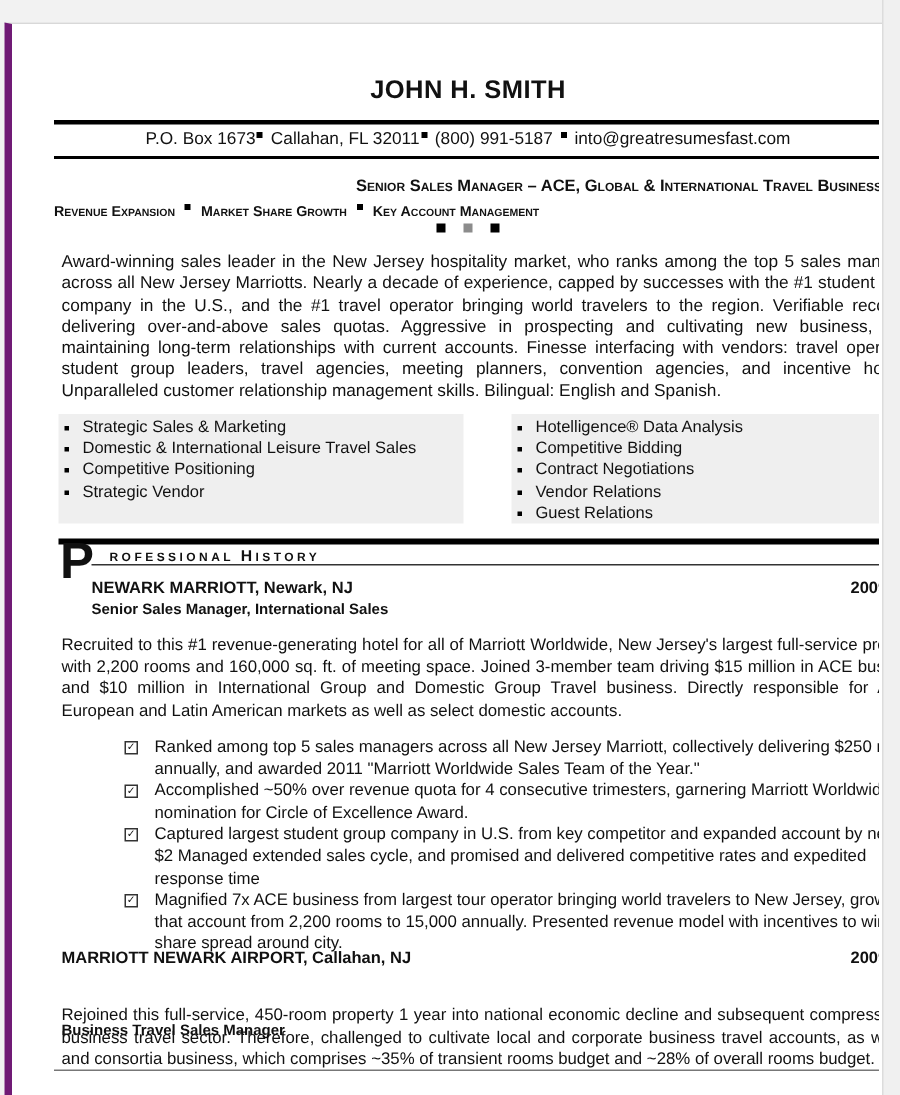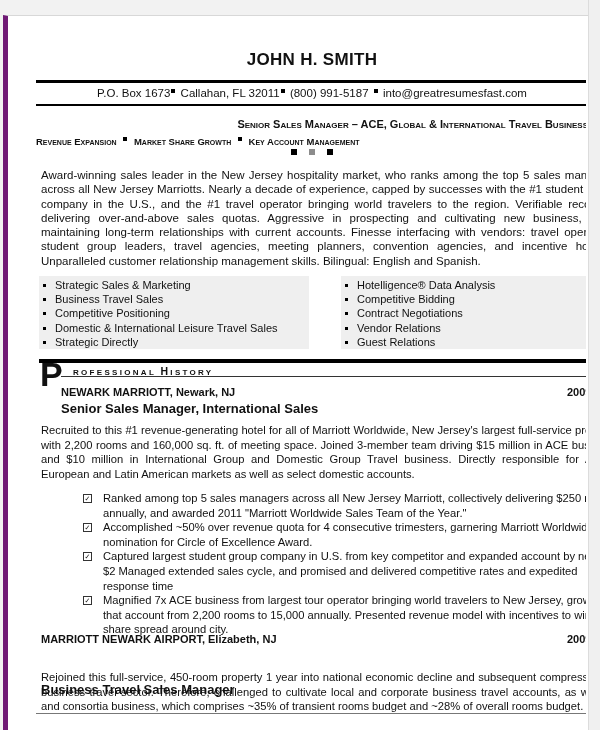--- a/index.html
+++ b/index.html
@@ -72,21 +72,21 @@
     }
     .ph-title {
       position: absolute; left: 25px; top: 349px;
       font-size: 8px; letter-spacing: 2.3px; font-weight: bold; margin-left: 12px;
     }
     .ph-title b { font-size: 10.5px; }
     .ph-underline { position: absolute; left: 25px; top: 360px; width: 560px; height: 1px; background: #333; }
 
     .job-head { position: absolute; left: 25px; width: 560px; font-weight: bold; font-size: 11px; }
     .job-head .date { position: absolute; left: 506px; top: 0; white-space: nowrap; }
-    .job-title { position: absolute; left: 25px; font-weight: bold; font-size: 13px; }
+    .job-title { position: absolute; left: 25px; font-weight: bold; font-size: 10px; }
 
     .para {
       position: absolute; left: 5px; width: 575px;
       font-size: 11.2px; line-height: 14.6px; text-align: justify;
     }
     .bullets { position: absolute; left: 45px; width: 540px; margin: 0; padding: 0; list-style: none; }
     .bullets li { position: relative; padding-left: 22px; font-size: 11.2px; line-height: 14.6px; }
     .bullets .chk {
       position: absolute; left: 2px; top: 3px; width: 7px; height: 7px;
       border: 1px solid #333; font-size: 7px; line-height: 7px; text-align: center;
@@ -123,24 +123,23 @@
       <div class="divider-squares">
         <span style="background:#000;"></span><span style="background:#8c8c8c;"></span><span style="background:#000;"></span>
       </div>
 
       <div class="summary" style="left:5px;">Award-winning sales leader in the New Jersey hospitality market, who ranks among the top 5 sales managers across all New Jersey Marriotts. Nearly a decade of experience, capped by successes with the #1 student group company in the U.S., and the #1 travel operator bringing world travelers to the region. Verifiable record of delivering over-and-above sales quotas. Aggressive in prospecting and cultivating new business, while maintaining long-term relationships with current accounts. Finesse interfacing with vendors: travel operators, student group leaders, travel agencies, meeting planners, convention agencies, and incentive houses. Unparalleled customer relationship management skills. Bilingual: English and Spanish.</div>
 
       <div class="skills">
         <div class="skills-col">
           <ul>
             <li>Strategic Sales &amp; Marketing</li>
-            <li>Business Travel Sales</li>
+            <li>Domestic &amp; International Leisure Travel Sales</li>
             <li>Competitive Positioning</li>
-            <li>Domestic &amp; International Leisure Travel Sales</li>
-            <li>Strategic Directly</li>
+            <li>Strategic Vendor</li>
           </ul>
         </div>
         <div class="skills-col right">
           <ul>
             <li>Hotelligence® Data Analysis</li>
             <li>Competitive Bidding</li>
             <li>Contract Negotiations</li>
             <li>Vendor Relations</li>
             <li>Guest Relations</li>
           </ul>
@@ -161,21 +160,21 @@
       <div class="para" style="top:407px;">Recruited to this #1 revenue-generating hotel for all of Marriott Worldwide, New Jersey's largest full-service property with 2,200 rooms and 160,000 sq. ft. of meeting space. Joined 3-member team driving $15 million in ACE business and $10 million in International Group and Domestic Group Travel business. Directly responsible for Asian, European and Latin American markets as well as select domestic accounts.</div>
 
       <ul class="bullets" style="top:475px;">
         <li><span class="chk">✓</span><span>Ranked among top 5 sales managers across all New Jersey Marriott, collectively delivering $250 million' annually, and awarded 2011 "Marriott Worldwide Sales Team of the Year."</span></li>
         <li><span class="chk">✓</span><span>Accomplished ~50% over revenue quota for 4 consecutive trimesters, garnering Marriott Worldwide nomination for Circle of Excellence Award.</span></li>
         <li><span class="chk">✓</span><span>Captured largest student group company in U.S. from key competitor and expanded account by nearly $2 Managed extended sales cycle, and promised and delivered competitive rates and expedited response time</span></li>
         <li><span class="chk">✓</span><span>Magnified 7x ACE business from largest tour operator bringing world travelers to New Jersey, growing that account from 2,200 rooms to 15,000 annually. Presented revenue model with incentives to win share spread around city.</span></li>
       </ul>
 
       <div class="job-head" style="top:617px;left:5px;">
-        <span>MARRIOTT NEWARK AIRPORT</span><span>, Elizabeth, NJ</span>
+        <span>MARRIOTT NEWARK AIRPORT</span><span>, Callahan, NJ</span>
         <span class="date" style="left:526px;">2009 – 2</span>
       </div>
       <div class="job-title" style="top:632px;left:5px;margin-top:34px;">Business Travel Sales Manager</div>
 
       <div class="para" style="top:654px;">Rejoined this full-service, 450-room property 1 year into national economic decline and subsequent compression of business travel sector. Therefore, challenged to cultivate local and corporate business travel accounts, as well as and consortia business, which comprises ~35% of transient rooms budget and ~28% of overall rooms budget. Sco</div>
 
       <div class="bottom-rule"></div>
     </div>
   </div>
 </div>

